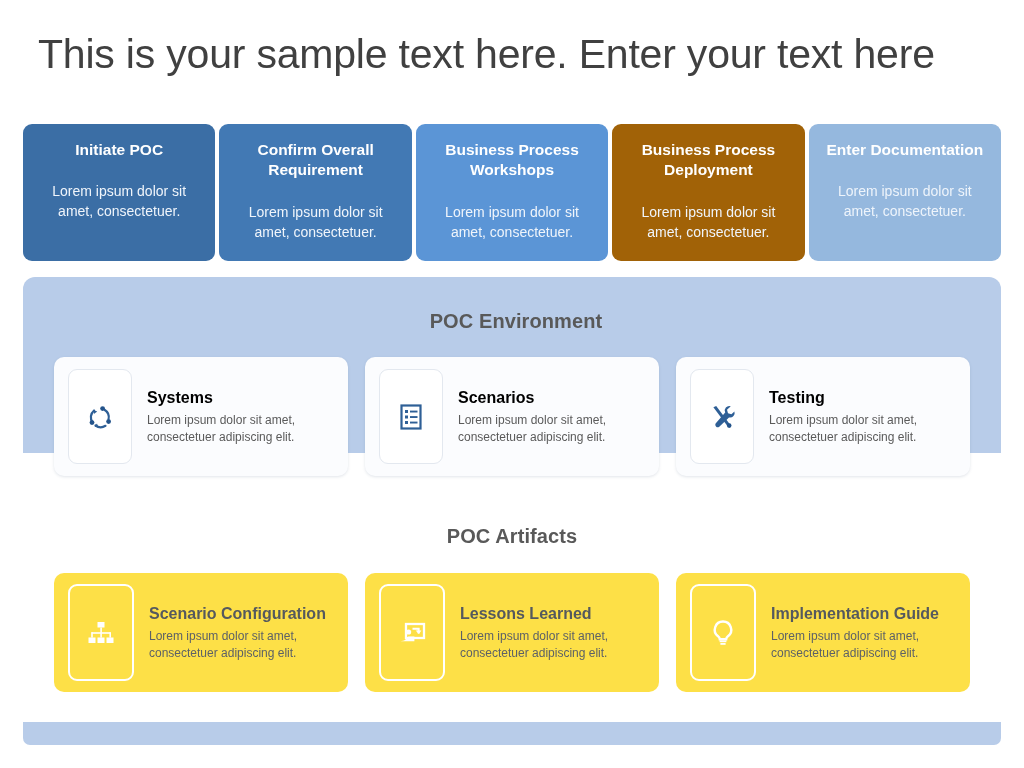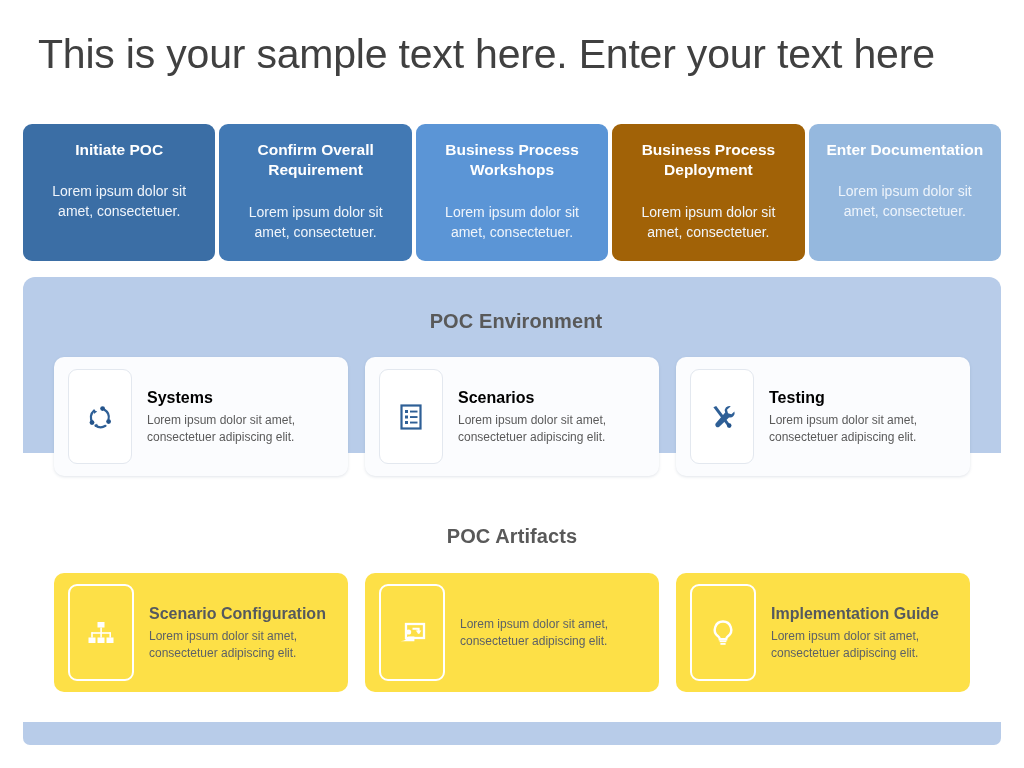--- a/index.html
+++ b/index.html
@@ -323,20 +323,21 @@
           <svg width="32" height="32" viewBox="0 0 32 32">
             <rect x="10" y="7" width="18" height="14" fill="none" stroke="#ffffff" stroke-width="2.3"></rect>
             <circle cx="12.6" cy="15.0" r="2.6" fill="#ffffff"></circle>
             <path d="M4.5 24.2 C8.5 24.2 9.8 22.6 12.4 19.6 L18.4 19.6 L18.4 24.2 Z" fill="#ffffff"></path>
             <path d="M16.5 11.8 L22.6 11.8 L22.6 16.4" fill="none" stroke="#ffffff" stroke-width="2.1"></path>
             <path d="M19.6 13.6 L22.9 17.0 L25.4 13.6 Z" fill="#ffffff"></path>
           </svg>
         </span>
       </div>
       <div class="tile-body">
+        <div class="tile-title">Lessons Learned</div>
         <div class="tile-desc">Lorem ipsum dolor sit amet, consectetuer adipiscing elit.</div>
       </div>
     </div>
 
     <div class="tile blue">
       <div class="tile-icon">
         <span>
           <svg width="32" height="32" viewBox="0 0 32 32">
             <path d="M16 4.5 a8.2 8.2 0 0 0 -5.0 14.7 c1.2 1.0 1.7 1.9 1.8 3.0 h6.4 c0.1 -1.1 0.6 -2.0 1.8 -3.0 A8.2 8.2 0 0 0 16 4.5 Z" fill="none" stroke="#ffffff" stroke-width="2.4"></path>
             <rect x="12.6" y="23.4" width="6.8" height="1.8" fill="#ffffff"></rect>

